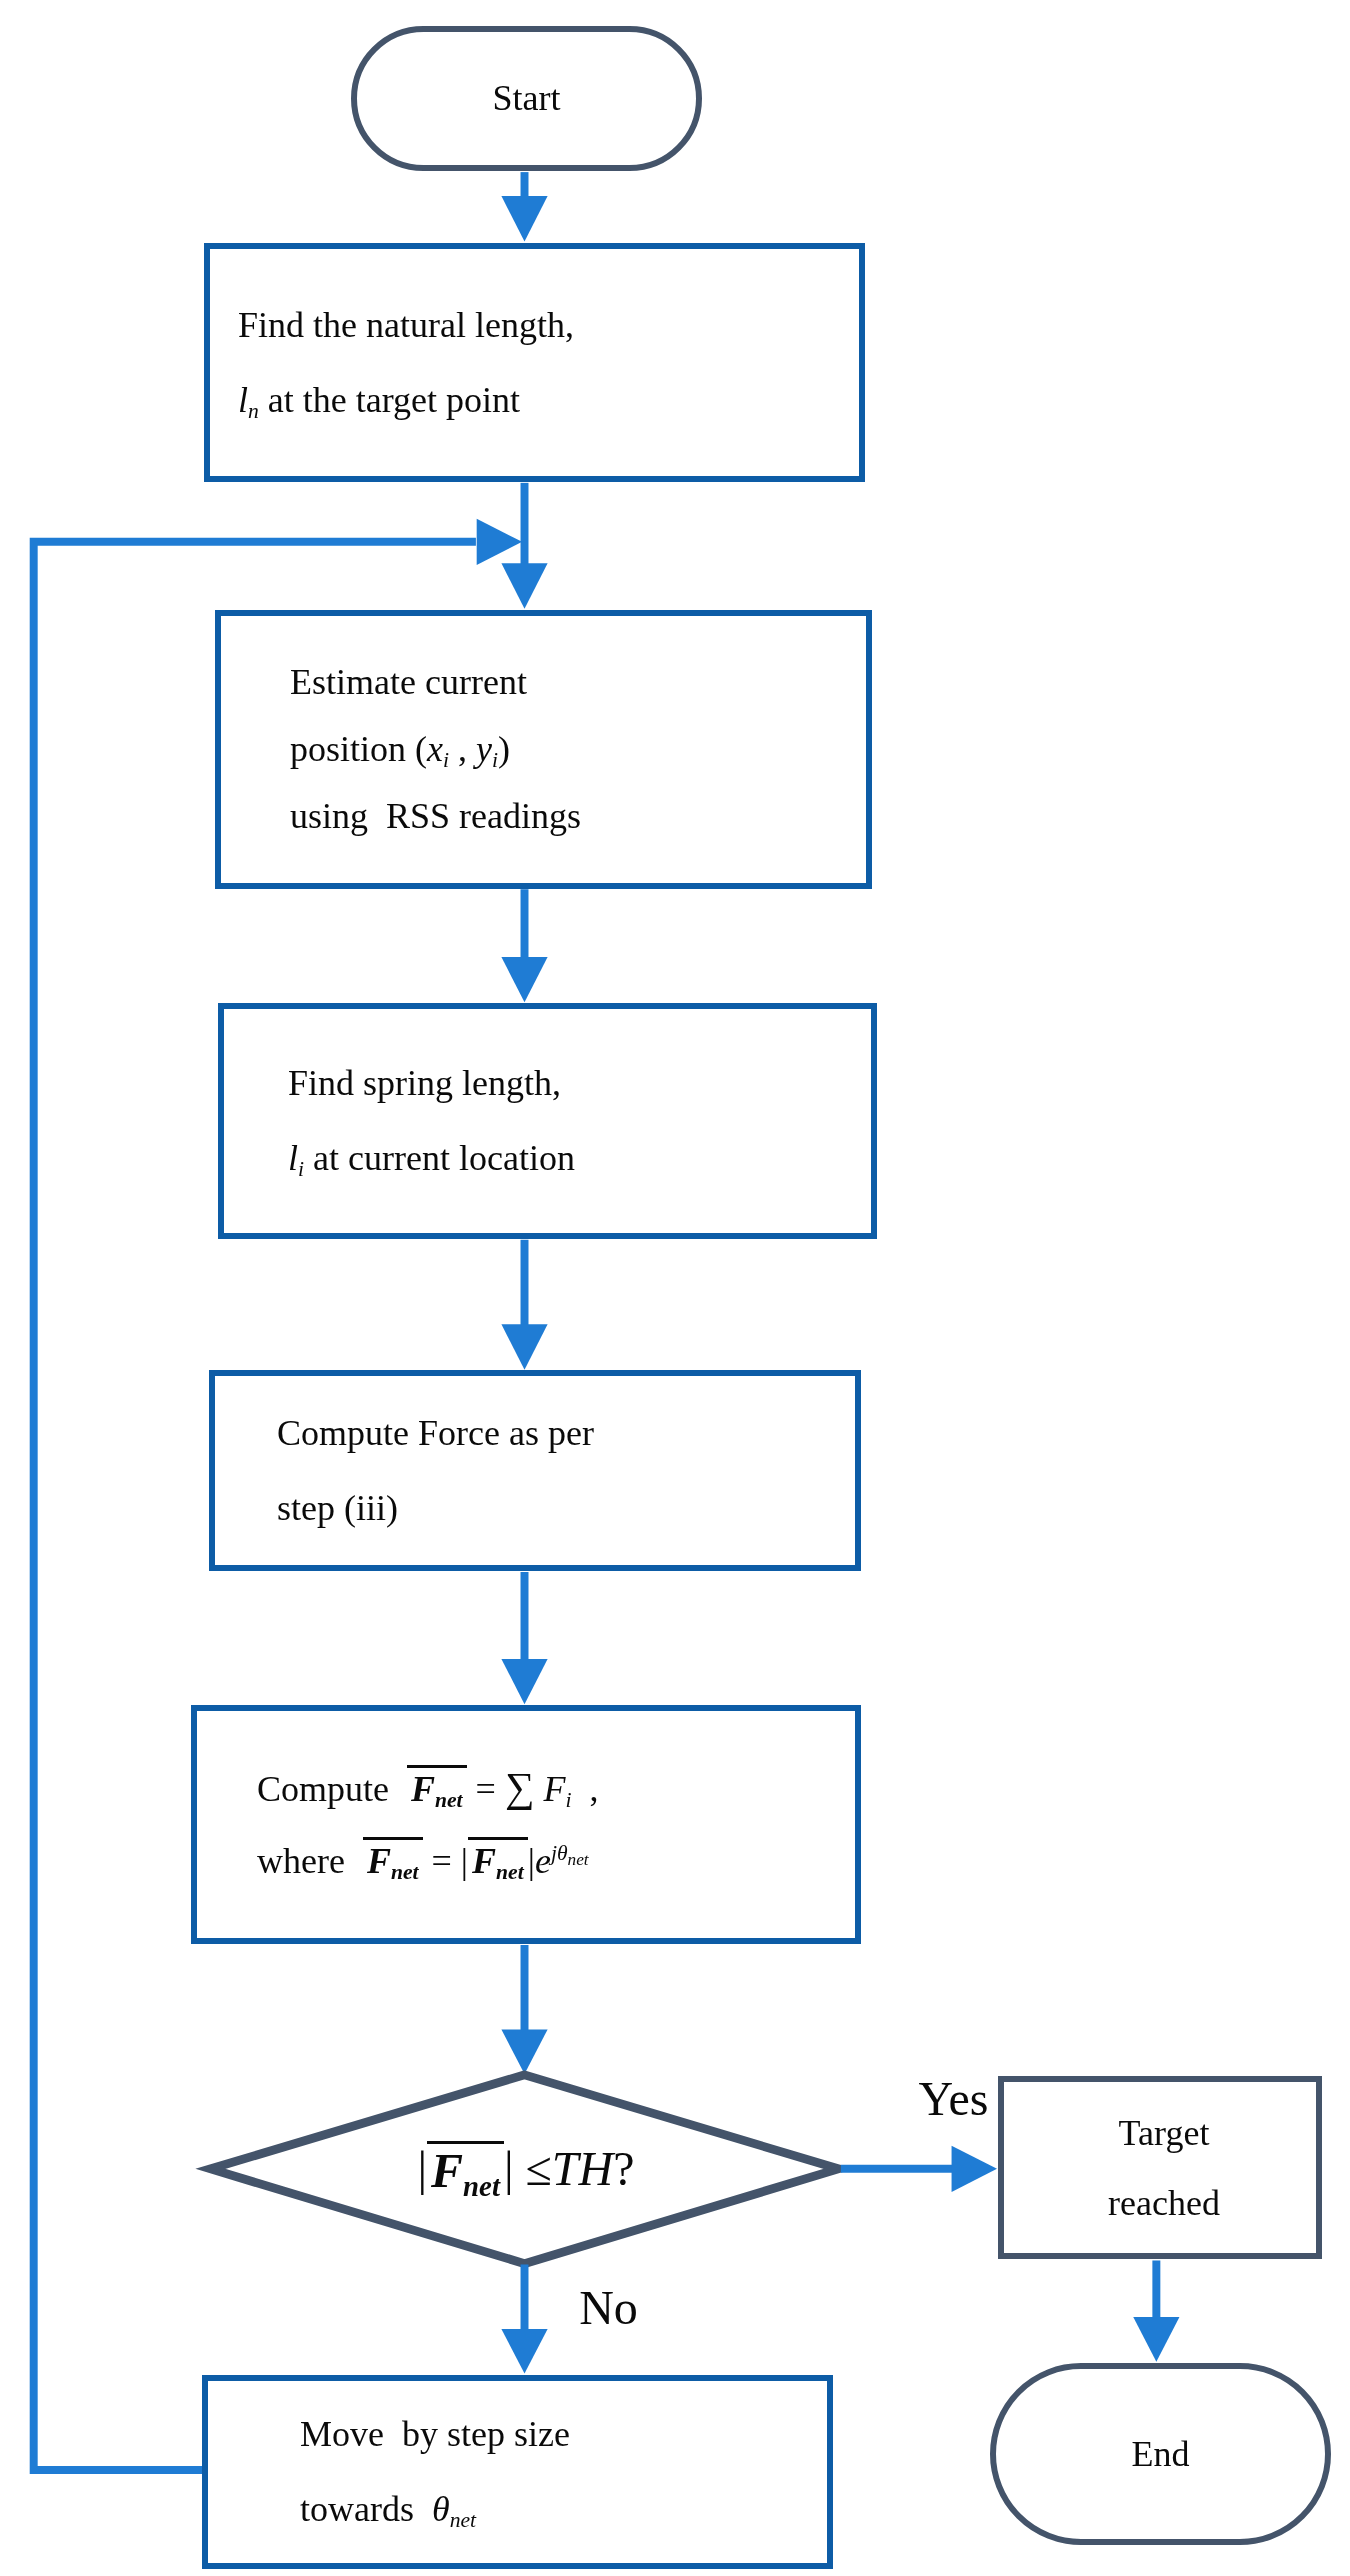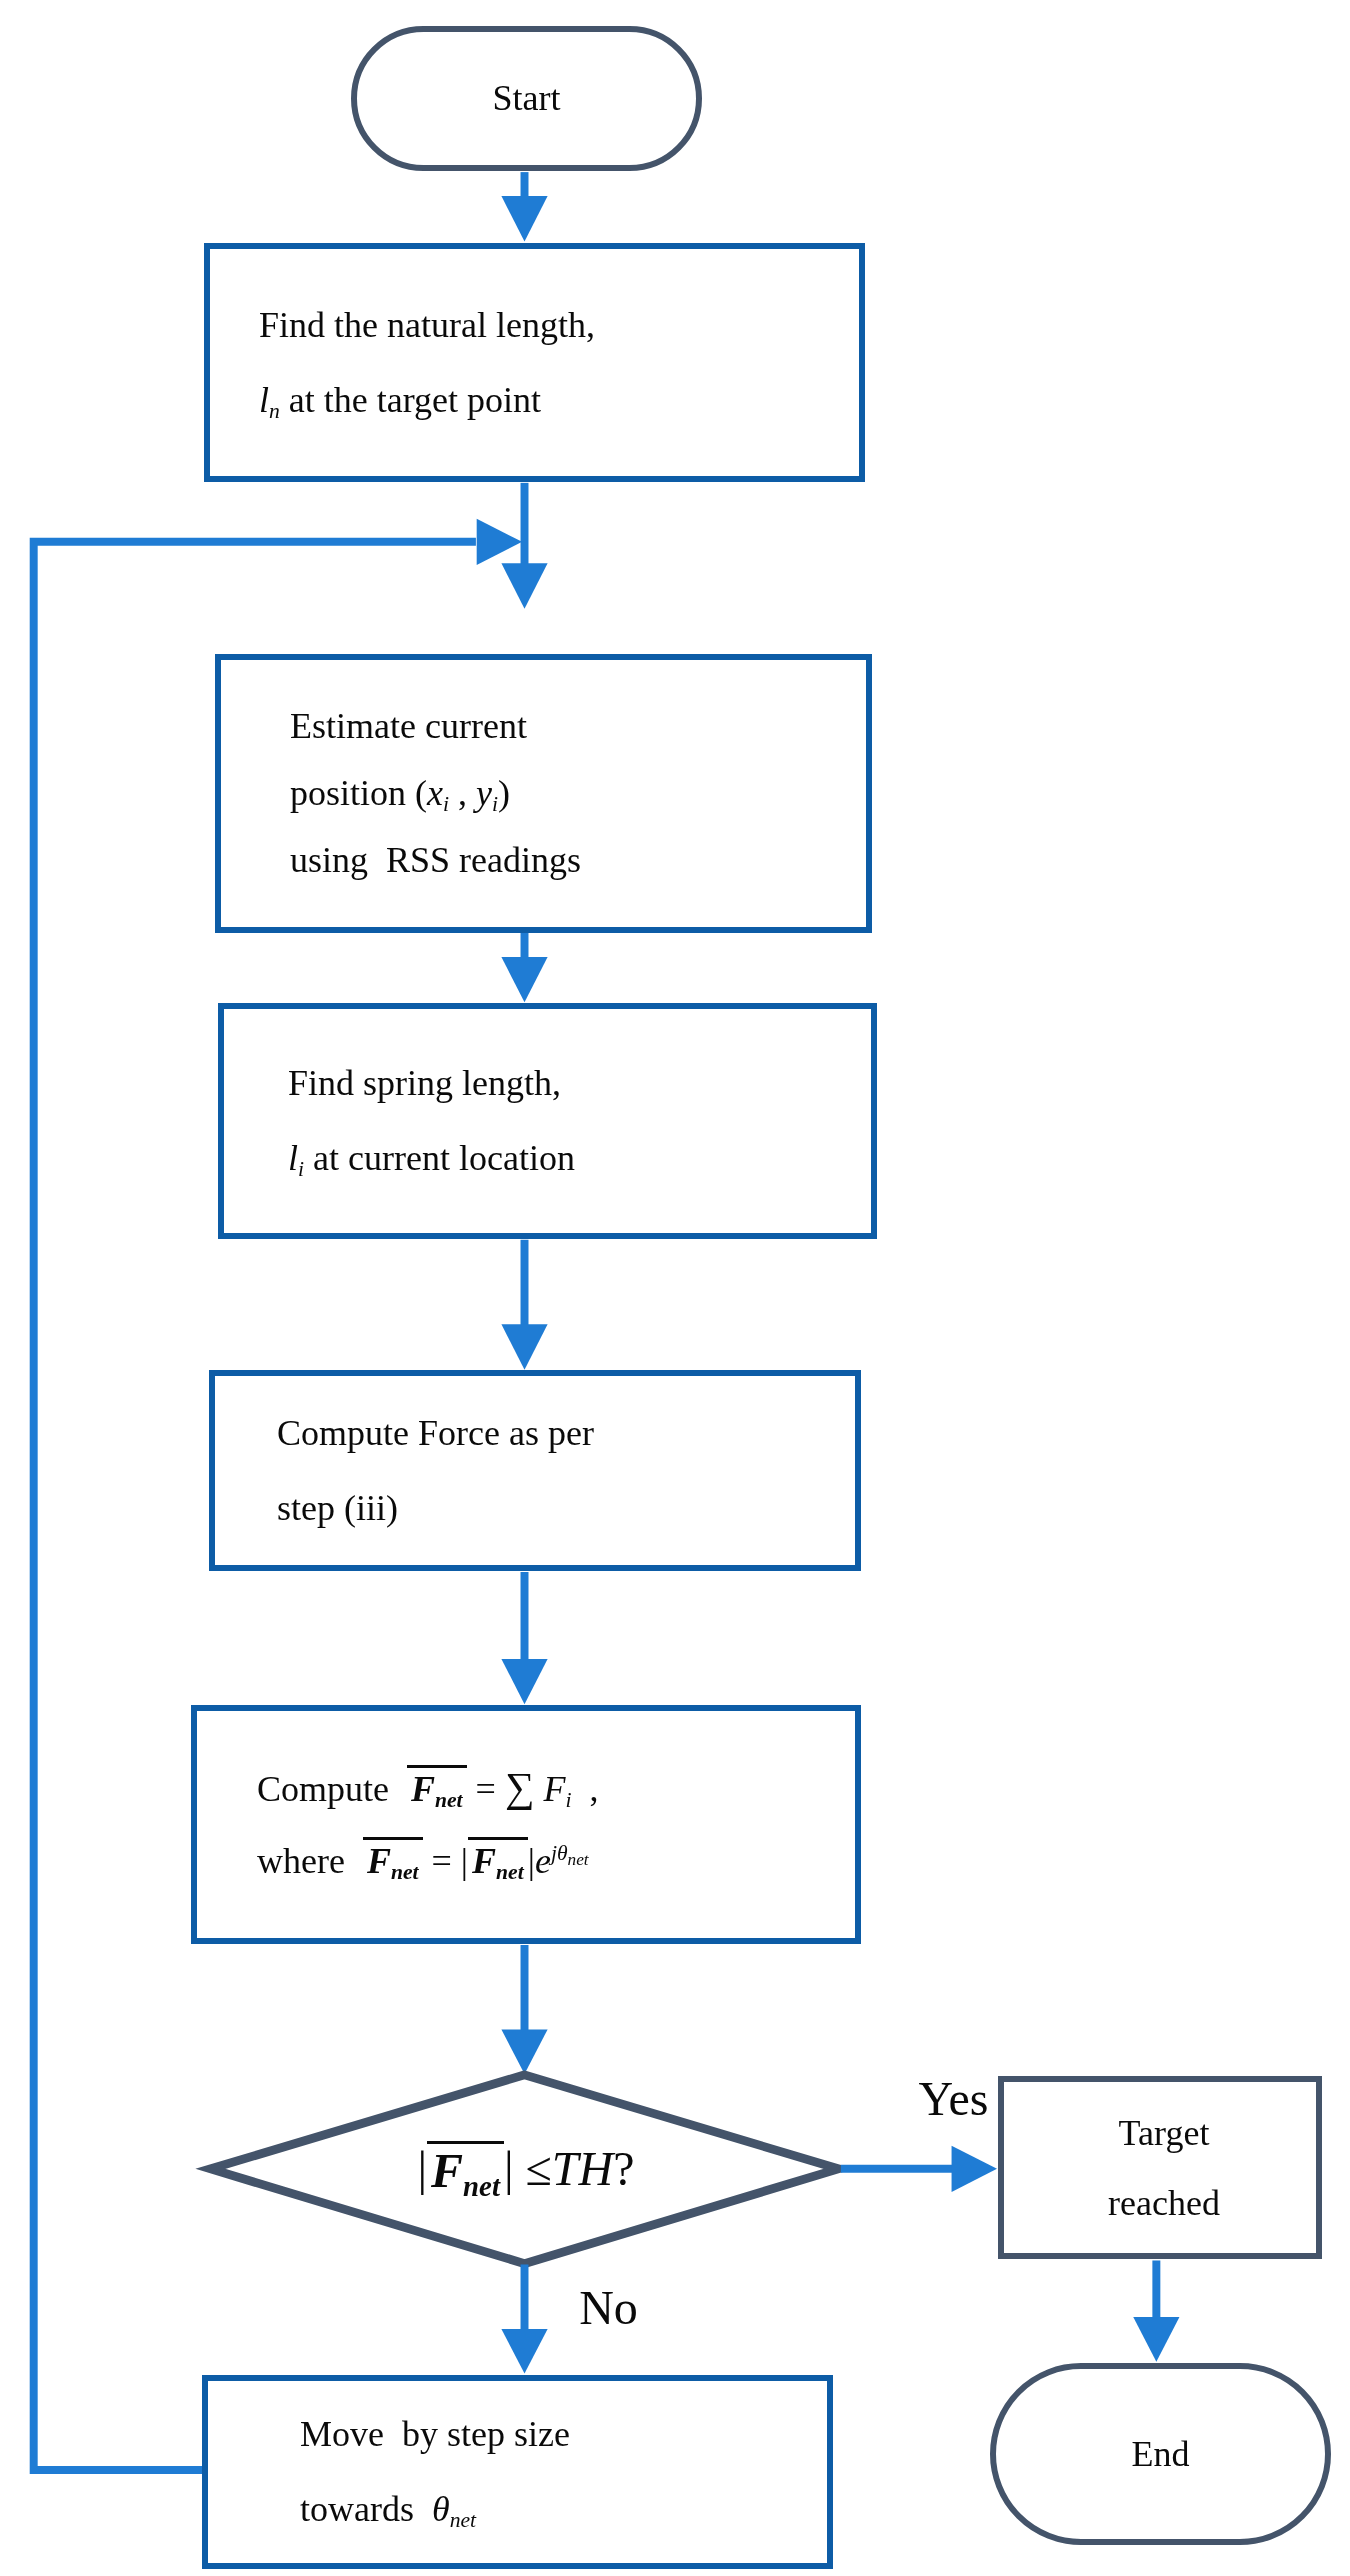--- a/index.html
+++ b/index.html
@@ -36,22 +36,22 @@
   .i{font-style:italic;}
   .bi{font-style:italic;font-weight:bold;}
   .sub{font-size:0.60em;vertical-align:-0.30em;line-height:0;}
   .sup{font-size:0.60em;vertical-align:0.60em;line-height:0;}
   .sup .sub{font-size:0.80em;vertical-align:-0.28em;}
   .ovl{display:inline-block;border-top:3.2px solid var(--ink,#0a0a0a);padding:2.4px 4px 0 4px;line-height:1.05;}
   .sum{font-size:1.15em;line-height:0;}
 
   
   #start   {left:351px;top:26px;  width:351px;height:145px;border-radius:73px;}
-  #box1    {left:204px;top:243px; width:661px;height:239px;padding-left:49px;}
-  #box2    {left:215px;top:610px; width:657px;height:279px;padding-left:69px;line-height:67px;margin-top:44px;}
+  #box1    {left:204px;top:243px; width:661px;height:239px;padding-left:28px;}
+  #box2    {left:215px;top:610px; width:657px;height:279px;padding-left:69px;line-height:67px;}
   #box3    {left:218px;top:1003px;width:659px;height:236px;padding-left:64px;}
   #box4    {left:209px;top:1370px;width:652px;height:201px;padding-left:62px;}
   #box5    {left:191px;top:1705px;width:670px;height:239px;padding-left:60px;line-height:72px;}
   #movebox {left:202px;top:2375px;width:631px;height:194px;padding-left:92px;}
   #target  {left:998px;top:2076px;width:324px;height:183px;line-height:70px;padding-left:8px;}
   #endnode {left:990px;top:2363px;width:341px;height:182px;border-radius:92px;}
   #decision-label{left:247px;top:2119px;width:558px;height:99px;}
   #yes-label{left:886px;top:2065px;width:135px;height:67px;}
   #no-label {left:539px;top:2274px;width:139px;height:67px;}
 </style>

